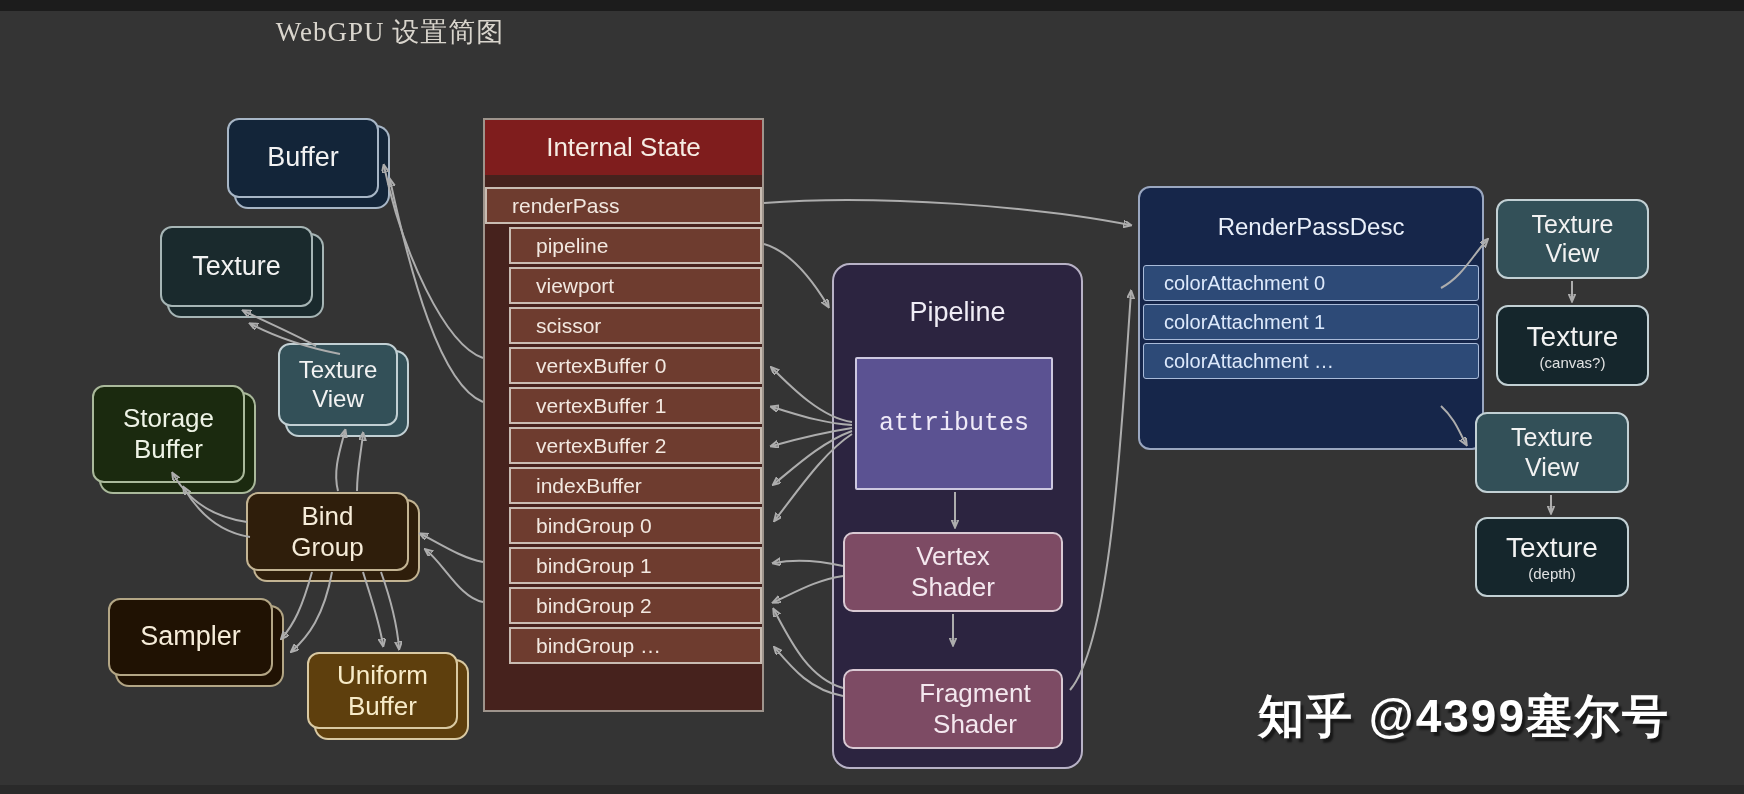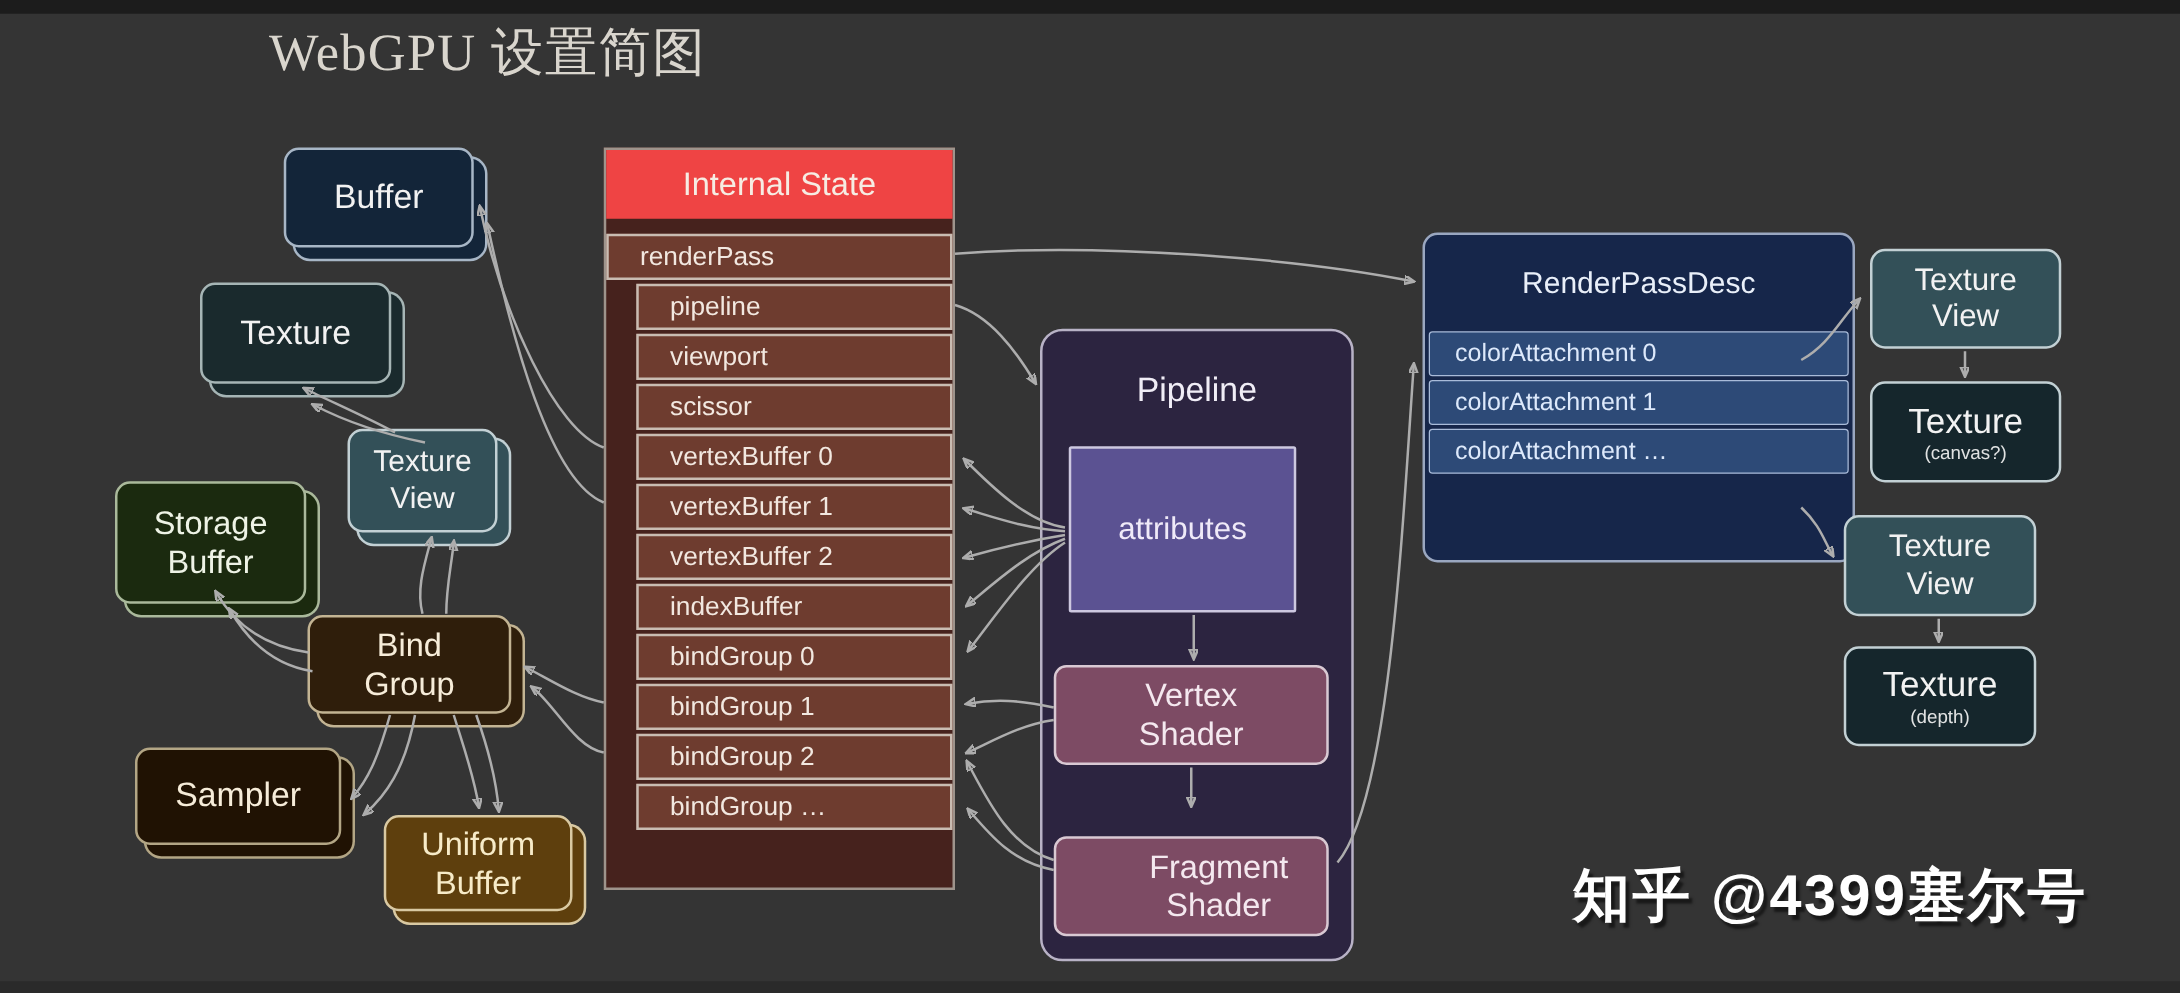--- a/index.html
+++ b/index.html
@@ -5,21 +5,21 @@
   html,body { margin:0; padding:0; background:#242424; }
   #canvas {
     position:relative; width:1744px; height:794px;
     background:#343434; overflow:hidden;
     font-family:"Liberation Sans", sans-serif;
   }
   .topbar { position:absolute; left:0; top:0; width:100%; height:11px; background:#1c1c1c; }
   .bottombar { position:absolute; left:0; bottom:0; width:100%; height:9px; background:#2a2a2a; }
   .title {
     position:absolute; left:190px; top:14px; width:400px; text-align:center;
-    font-family:"Liberation Serif", serif; font-size:42px; color:#d9d5cd; letter-spacing:1px;
+    font-family:"Liberation Serif", serif; font-size:27px; color:#d9d5cd; letter-spacing:1px;
   }
   
   .node {
     position:absolute; z-index:10; box-sizing:border-box;
     background:var(--bg); border:2px solid var(--bc); border-radius:12px;
     display:flex; flex-direction:column; align-items:center; justify-content:center;
     text-align:center; color:#f2f2f2; line-height:1.18;
   }
   .node .lbl { white-space:pre-line; }
   .stacked { box-shadow: 9px 9px 0 0 var(--bg), 9px 9px 0 2px var(--bc); }
@@ -34,21 +34,21 @@
   .sampler       { --bg:#201203; --bc:#b3a685; left:108px; top:598px; width:165px; height:78px; font-size:27px; color:#f6ecd9; }
   .uniformbuf    { --bg:#5e3f0d; --bc:#d9c9a2; left:307px; top:652px; width:151px; height:77px; font-size:26px; color:#f7ebc8; }
 
   
   .istable {
     position:absolute; z-index:10; box-sizing:border-box;
     left:483px; top:118px; width:281px; height:594px;
     background:#46221d; border:2px solid #9e948c;
   }
   .is-header {
-    height:55px; background:#ef4444; display:flex; align-items:center; justify-content:center;
+    height:55px; background:#7f1d1d; display:flex; align-items:center; justify-content:center;
     font-size:26px; color:#f6ece3;
   }
   .is-spacer { height:12px; }
   .isrow {
     box-sizing:border-box; height:37px; margin-bottom:3px;
     background:#6e3c2f; border:2px solid #c9bcb2;
     display:flex; align-items:center; padding-left:25px;
     font-size:21px; color:#f2e8e0;
   }
   .isrow.ind { margin-left:24px; }
@@ -56,21 +56,21 @@
   
   .pipeline {
     --bg:#2c2440; --bc:#b8b2c6;
     position:absolute; z-index:9; box-sizing:border-box;
     left:832px; top:263px; width:251px; height:506px;
     background:var(--bg); border:2px solid var(--bc); border-radius:18px;
   }
   .pipeline-title { margin-top:32px; text-align:center; font-size:27px; color:#f0edf6; }
   .attributes {
     --bg:#5b5292; --bc:#cdc8e0; border-radius:2px;
-    left:855px; top:357px; width:182px; height:133px; font-size:25px; color:#efeaf8;
+    left:855px; top:357px; width:198px; height:133px; font-size:25px; color:#efeaf8;font-family:Liberation Mono, monospace;
   }
   .vshader, .fshader {
     --bg:#7d4b64; --bc:#d9c9d3; border-radius:10px;
     width:220px; height:80px; font-size:26px; color:#f4e8ef;
   }
   .vshader { left:843px; top:532px; }
   .fshader { left:843px; top:669px;padding-left:44px; }
 
   
   .rpd {

